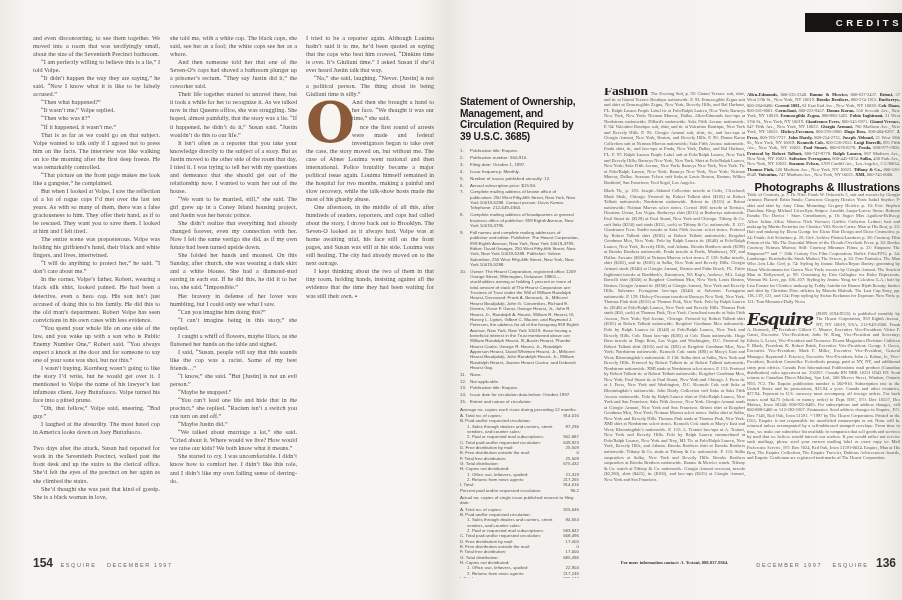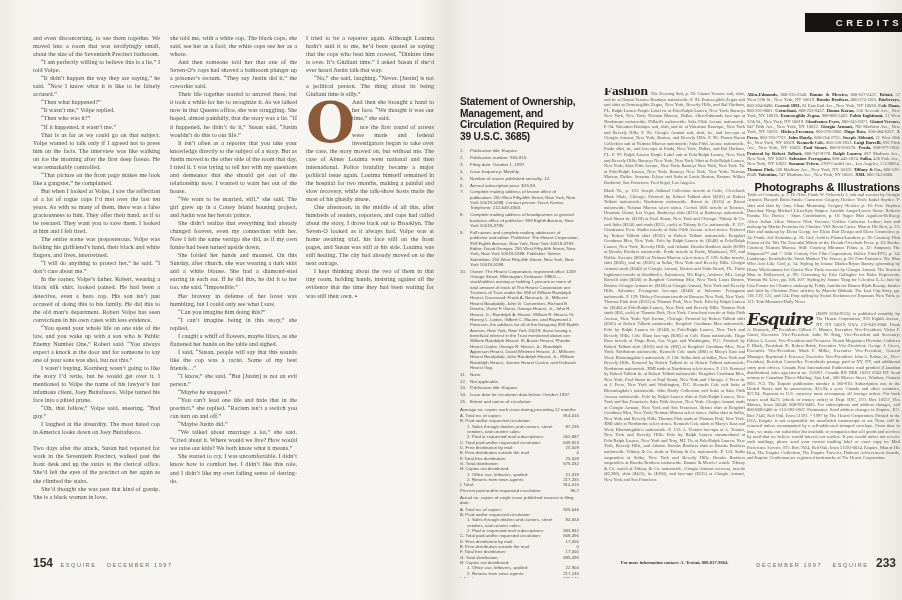--- a/index.html
+++ b/index.html
@@ -332,16 +332,16 @@
     <h2 id="photos-h">Photographs &amp; Illustrations</h2>
     <p class="photos">Table of Contents, p. 7: De Niro: Frank W. Ockenfels 3, suit and sweater by Giorgio Armani; Placard: Brian Smale; Cameron: Gregory Heisler; Yosh: Isabel Snyder; T-shirt and skirt by Amy Chan; Mourning: Gregory Heisler; p. 10: Fox: Stephen Danelian; Ring: Michael Llewellyn; Stripes: Arnaldo Anaya-Lucca; Stone: Roberto Parada; Tie: Davies + Starr. Contributors, p. 16: Sager: Max Aguilera-Hellweg; Allen: Julian Allen; Warren: Nick Vaccaro; Griffin: Catherine Ledner; hair and makeup by Martin Pretorius for Cloutier; Vill: Kevin Carter. Man at His Best, p. 23: Hair and makeup by Elena George for Elena Hair Design and Elena Cosmetics; p. 24: Frank: Jeff Sciortino; p. 26: Girl: Archive Photos/Lambert; p. 28: Courtesy Film Forum of the '60s The Essential Mirror of the Decade/Overlook Press; p. 30: Books: Courtesy Neiman Marcus; Still: Courtesy Miramax Films; p. 32: Simpson: The Simpsons™ and © 20th Century Fox Film Corporation; Bullet: Fritz/FPG; p. 34: Landscape: Bernholtz/the Stock Market; The Screen, p. 56: Foto Fantasies. The Man Who Acts Like God, p. 74: Styling by Joanne Blades/Bryan Bantry; grooming by Diane Wiedenmann for Garren New York; sweater by Giorgio Armani. The Scariest Man in Hollywood, p. 99: Grooming by Erin Gallagher for Koko Represents. Woman We Love, pp. 106–107: Styling by Joanne Yang for Celestine L.A.; hair by Lisa Forster for Cloutier; makeup by Teddy Antolin for Bianca Blyth Beauty; bustier and skirt by Christian Dior; stilettos by Manolo Blahnik. The Last Cop Story, pp. 118–119, 122, and 124: Prop styling by Stefan Beckman for Exposure New York; p. 121: Tom Monaster/Daily News</p>
     <div class="esq">
       <span class="esq-logo">Esquire</span><span>(ISSN 0194-9535) is published monthly by The Hearst Corporation, 959 Eighth Avenue, NY, NY 10019, USA; 212-649-2000. Frank A. Bennack, Jr., President; Gilbert C. Maurer, Executive Vice-President; Victor F. Ganzi, Executive Vice-President; Jodie W. King, Vice-President and Secretary; Edwin A. Lewis, Vice-President and Treasurer. Hearst Magazines Division: Cathleen P. Black, President; K. Robert Brink, Executive Vice-President; George J. Green, Executive Vice-President; Mark F. Miller, Executive Vice-President, General Manager; Raymond J. Petersen, Executive Vice-President; John A. Rohan, Jr., Vice-President, Resident Controller. Periodicals postage paid at NY, NY, and additional entry post offices. Canada Post International Publications mail product (Canadian distribution) sales agreement no. 250267. Canada BN NBR 10231 0943 RT. Send returns to Canadian Direct Mailing, Syn Ltd., 500 Mercer Street, Windsor, Ontario N9A 7C2. The Esquire publication number is 560-910. Subscription rate in the United States and its possessions, $15.94 a year; Canada and other countries, $27.94. Payment in U.S. currency must accompany all foreign orders. For back issues send $4.75 (check or money order) to Dept. HSC, P.O. Box 10557, Des Moines, Iowa 50340; 800-925-0485. For subscriptions and address changes, call 800-888-5400 or 515-282-1607. Postmaster: Send address changes to Esquire, P.O. Box 7146, Red Oak, Iowa 51591. ©1997 by The Hearst Corporation. Printed in the USA. Esquire is not responsible for unsolicited manuscripts or art. None will be returned unless accompanied by a self-addressed stamped envelope. From time to time, we make our subscriber list available to companies that sell goods and services by mail that we believe would interest our readers. If you would rather not receive such mailings, please send your current mailing label or exact copy to: Mail Preference Service, P.O. Box 7024, Red Oak, Iowa 51591-0024. Esquire, Man at His Best, The Esquire Collection, The Esquire Traveler, Dubious Achievement Awards, and Esquire Gentleman are registered trademarks of The Hearst Corporation.</span>
     </div>
   </div>
 
   <div class="folio" id="folio-right">
     <span class="word">DECEMBER 1997</span>
     <span class="word">ESQUIRE</span>
-    <span class="num">233</span>
+    <span class="num">136</span>
   </div>
 
 </div>
 
 </body></html>

